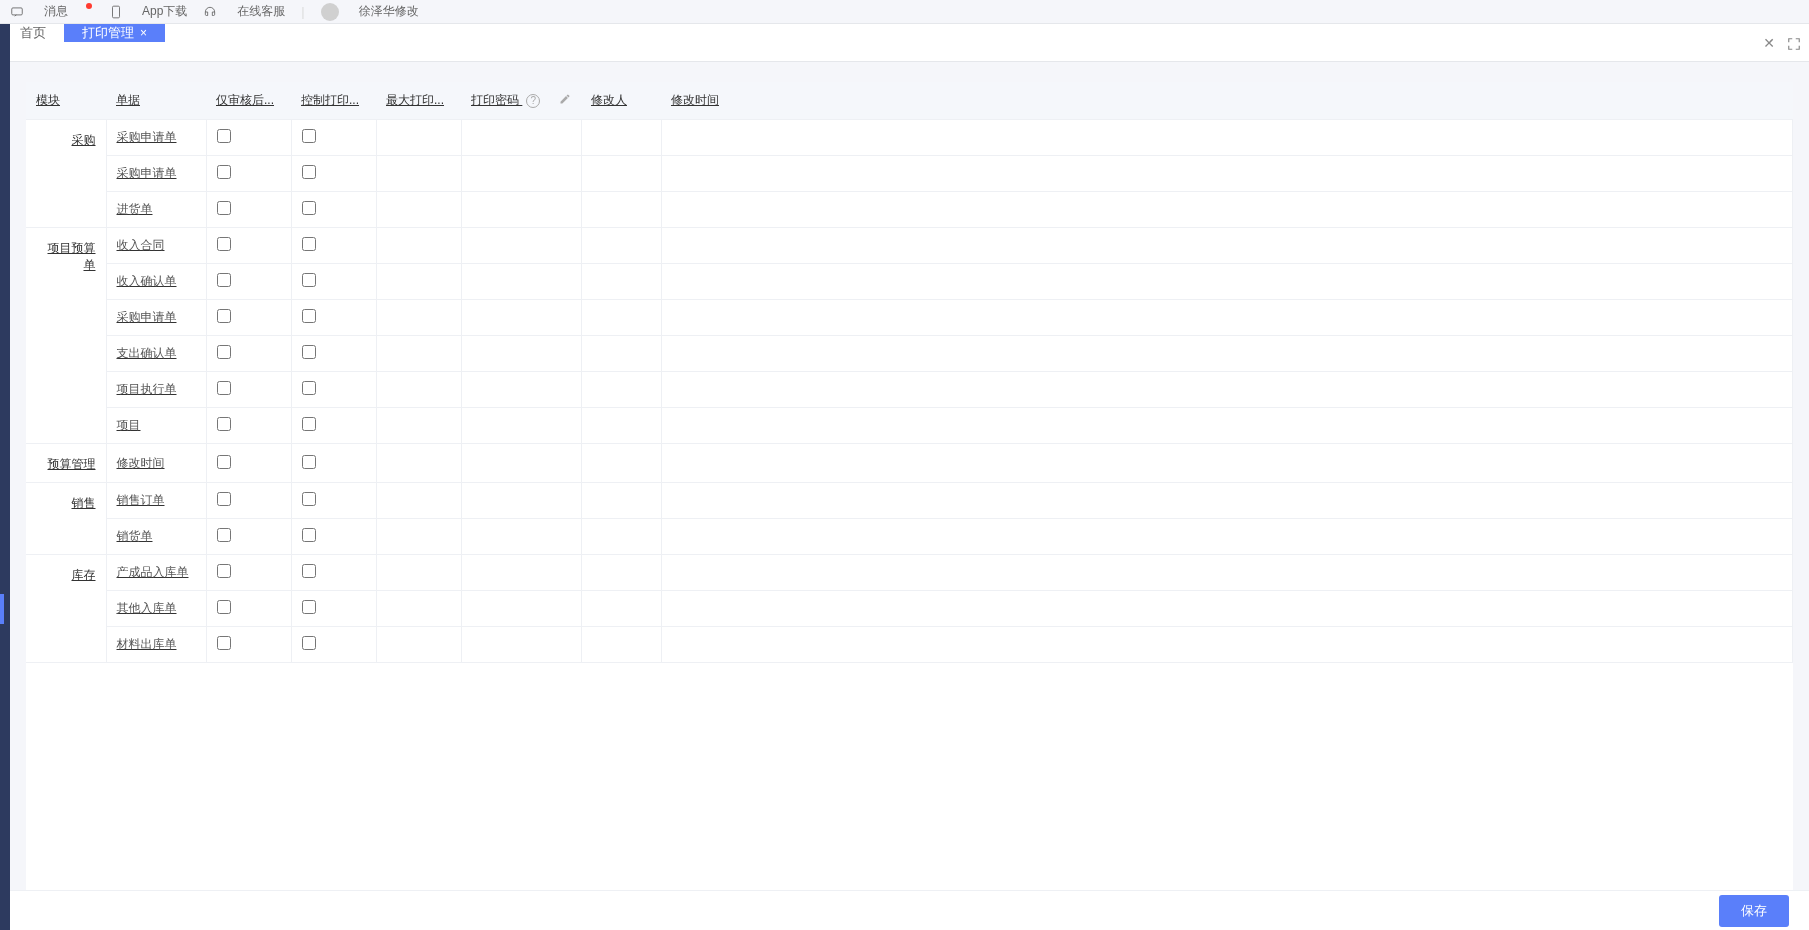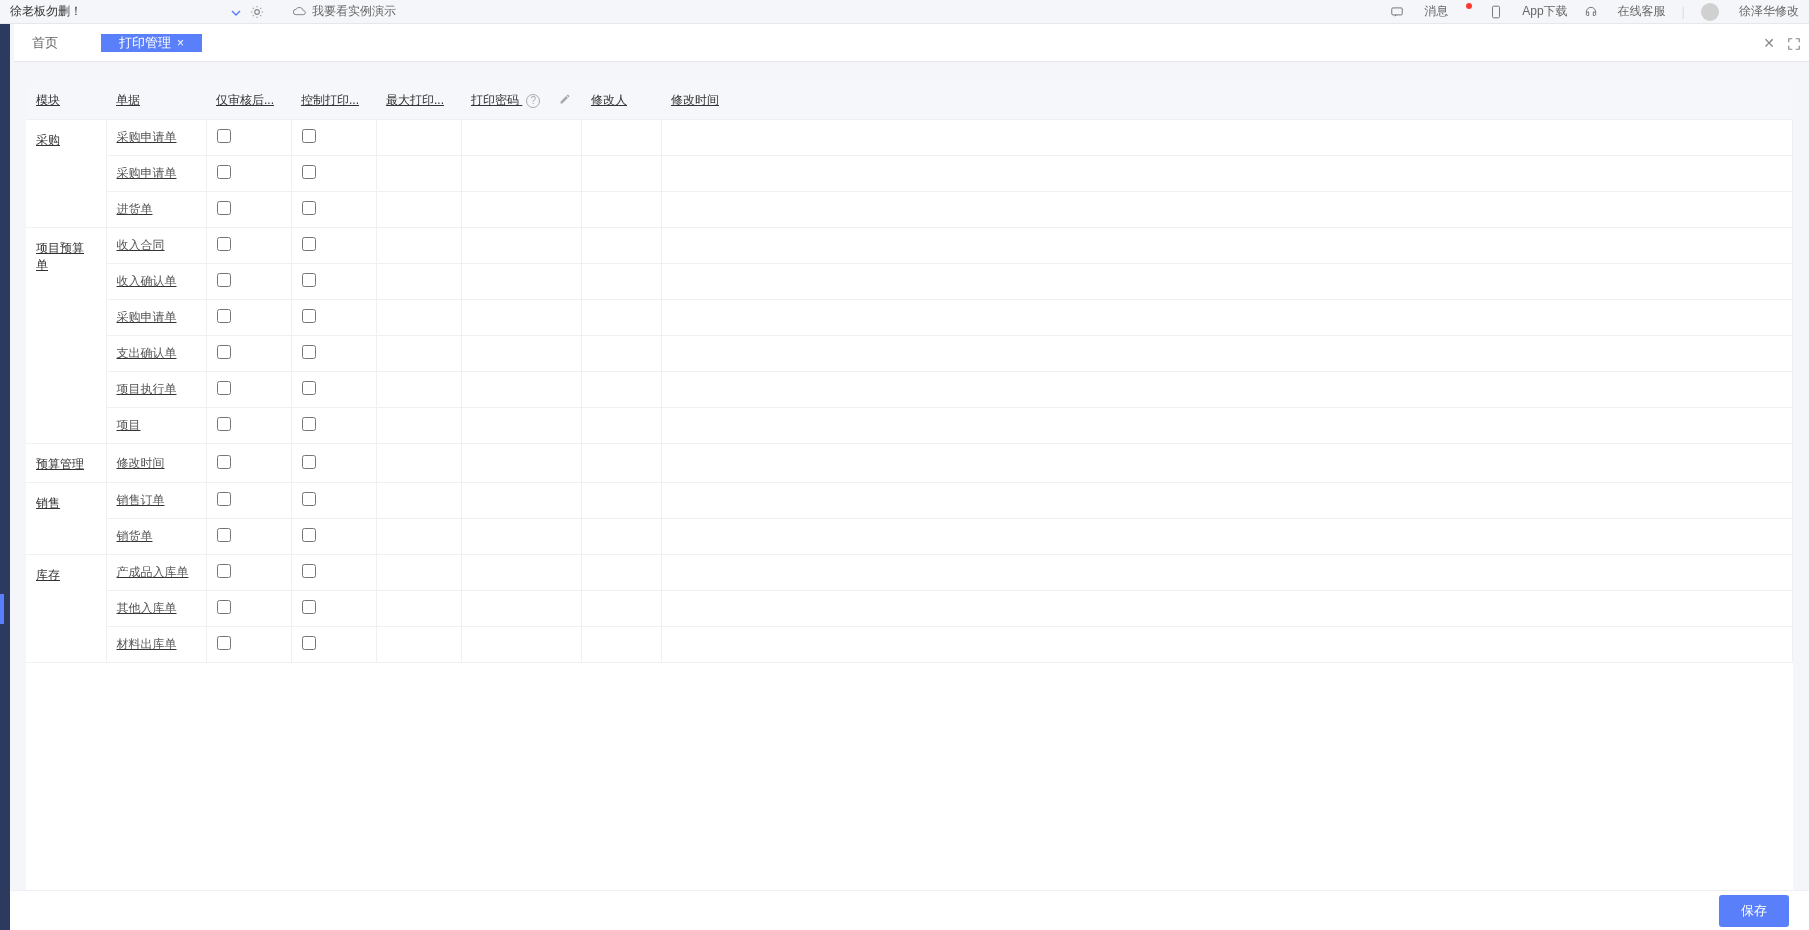--- a/index.html
+++ b/index.html
@@ -16,21 +16,21 @@
 .top-right { display: flex; align-items: center; gap: 16px; }
 .top-item { display: flex; align-items: center; gap: 20px; font-size: 12px; color: #666; cursor: pointer; }
 .avatar { width: 18px; height: 18px; border-radius: 50%; background: #d0d0d0; display: inline-block; }
 .badge-dot { width: 6px; height: 6px; background: #ff3b30; border-radius: 50%; position: relative; top: -6px; left: -2px; }
 
 
 .sidebar { position: absolute; left: 0; top: 24px; bottom: 0; width: 10px; background: #2d3a5f; z-index: 1; }
 .sidebar-accent { position: absolute; left: 0; top: 570px; width: 4px; height: 30px; background: #5a7ffa; }
 
 
-.tab-bar { height: 38px; background: #fff; display: flex; align-items: center; border-bottom: 1px solid #e5e7eb; margin-left: 14px; position: relative; gap: 25px; }
+.tab-bar { height: 38px; background: #fff; display: flex; align-items: flex-start; border-bottom: 1px solid #e5e7eb; margin-left: 2px; position: relative; }
 .tab { display: flex; align-items: center; padding: 0 18px; font-size: 13px; color: #666; cursor: pointer; }
 .tab.active { background: #5a7ffa; color: #fff; }
 .tab-close { margin-left: 6px; font-size: 12px; cursor: pointer; }
 .tab-actions { position: absolute; right: 8px; top: 0; height: 100%; display: flex; align-items: center; gap: 12px; }
 .tab-action-btn { color: #888; cursor: pointer; font-size: 14px; }
 
 
 .main { position: absolute; left: 10px; right: 0; top: 62px; bottom: 40px; background: #f5f6fa; padding: 20px 16px 0 16px; overflow: hidden; }
 .content-card { background: #fff; height: 100%; display: flex; flex-direction: column; }
 
@@ -46,58 +46,37 @@
 .col-doc { width: 100px; }
 .col-check1 { width: 85px; }
 .col-check2 { width: 85px; }
 .col-max { width: 85px; }
 .col-pwd { width: 120px; }
 .col-modifier { width: 80px; }
 .col-time { width: auto; }
 input[type="checkbox"] { width: 14px; height: 14px; cursor: pointer; accent-color: #5a7ffa; }
 .help-icon { display: inline-flex; width: 14px; height: 14px; border: 1px solid #aaa; border-radius: 50%; align-items: center; justify-content: center; font-size: 10px; color: #aaa; margin-left: 4px; }
 .edit-icon { float: right; color: #aaa; font-size: 11px; cursor: pointer; }
-.module-cell { vertical-align: top; padding-top: 12px; color: #333; }
+.module-cell { vertical-align: top; padding-top: 12px; color: #333; text-align: right; }
 
 
 .table-scroll::-webkit-scrollbar { width: 8px; }
 .table-scroll::-webkit-scrollbar-thumb { background: #c8c8c8; border-radius: 4px; }
 .table-scroll::-webkit-scrollbar-track { background: #f0f0f0; }
 
 
 .footer { position: absolute; left: 10px; right: 0; bottom: 0; height: 40px; background: #fff; display: flex; align-items: center; justify-content: flex-end; padding: 0 20px; border-top: 1px solid #eef0f4; }
 .save-btn { background: #5a7ffa; color: #fff; border: none; padding: 7px 22px; font-size: 13px; border-radius: 3px; cursor: pointer; }
 
 svg { display: inline-block; vertical-align: middle; }
 </style>
 </head>
 <body>
 
 <div class="top-header">
-  <div class="top-left">
-    <span class="dropdown-text">徐老板勿删！</span>
-    <span class="chevron-down">
-      <svg width="12" height="12" viewBox="0 0 12 12">
-          <path d="M2 4 L6 8 L10 4" stroke="#5a7ffa" stroke-width="1.5" fill="none"></path>
-        </svg>
-    </span>
-    <span class="gear">
-      <svg width="14" height="14" viewBox="0 0 24 24">
-          <path fill="none" stroke="#888" stroke-width="2" d="M12 8a4 4 0 100 8 4 4 0 000-8zM12 2v2M12 20v2M4.9 4.9l1.4 1.4M17.7 17.7l1.4 1.4M2 12h2M20 12h2M4.9 19.1l1.4-1.4M17.7 6.3l1.4-1.4"></path>
-        </svg>
-    </span>
-    <span class="demo-link">
-      <span class="cloud-icon">
-        <svg width="16" height="12" viewBox="0 0 24 16">
-            <path fill="none" stroke="#888" stroke-width="1.5" d="M6 12a4 4 0 010-8 6 6 0 0111 2 3 3 0 010 6H6z"></path>
-          </svg>
-      </span>
-      <span>我要看实例演示</span>
-    </span>
-  </div>
   <div class="top-right">
     <span class="top-item">
       <svg width="14" height="14" viewBox="0 0 24 24">
           <rect x="3" y="5" width="18" height="12" rx="2" fill="none" stroke="#666" stroke-width="1.5"></rect>
           <path d="M8 19l3-2" stroke="#666" stroke-width="1.5"></path>
         </svg>
       <span>消息</span>
       <span class="badge-dot"></span>
     </span>
     <span class="top-item">

